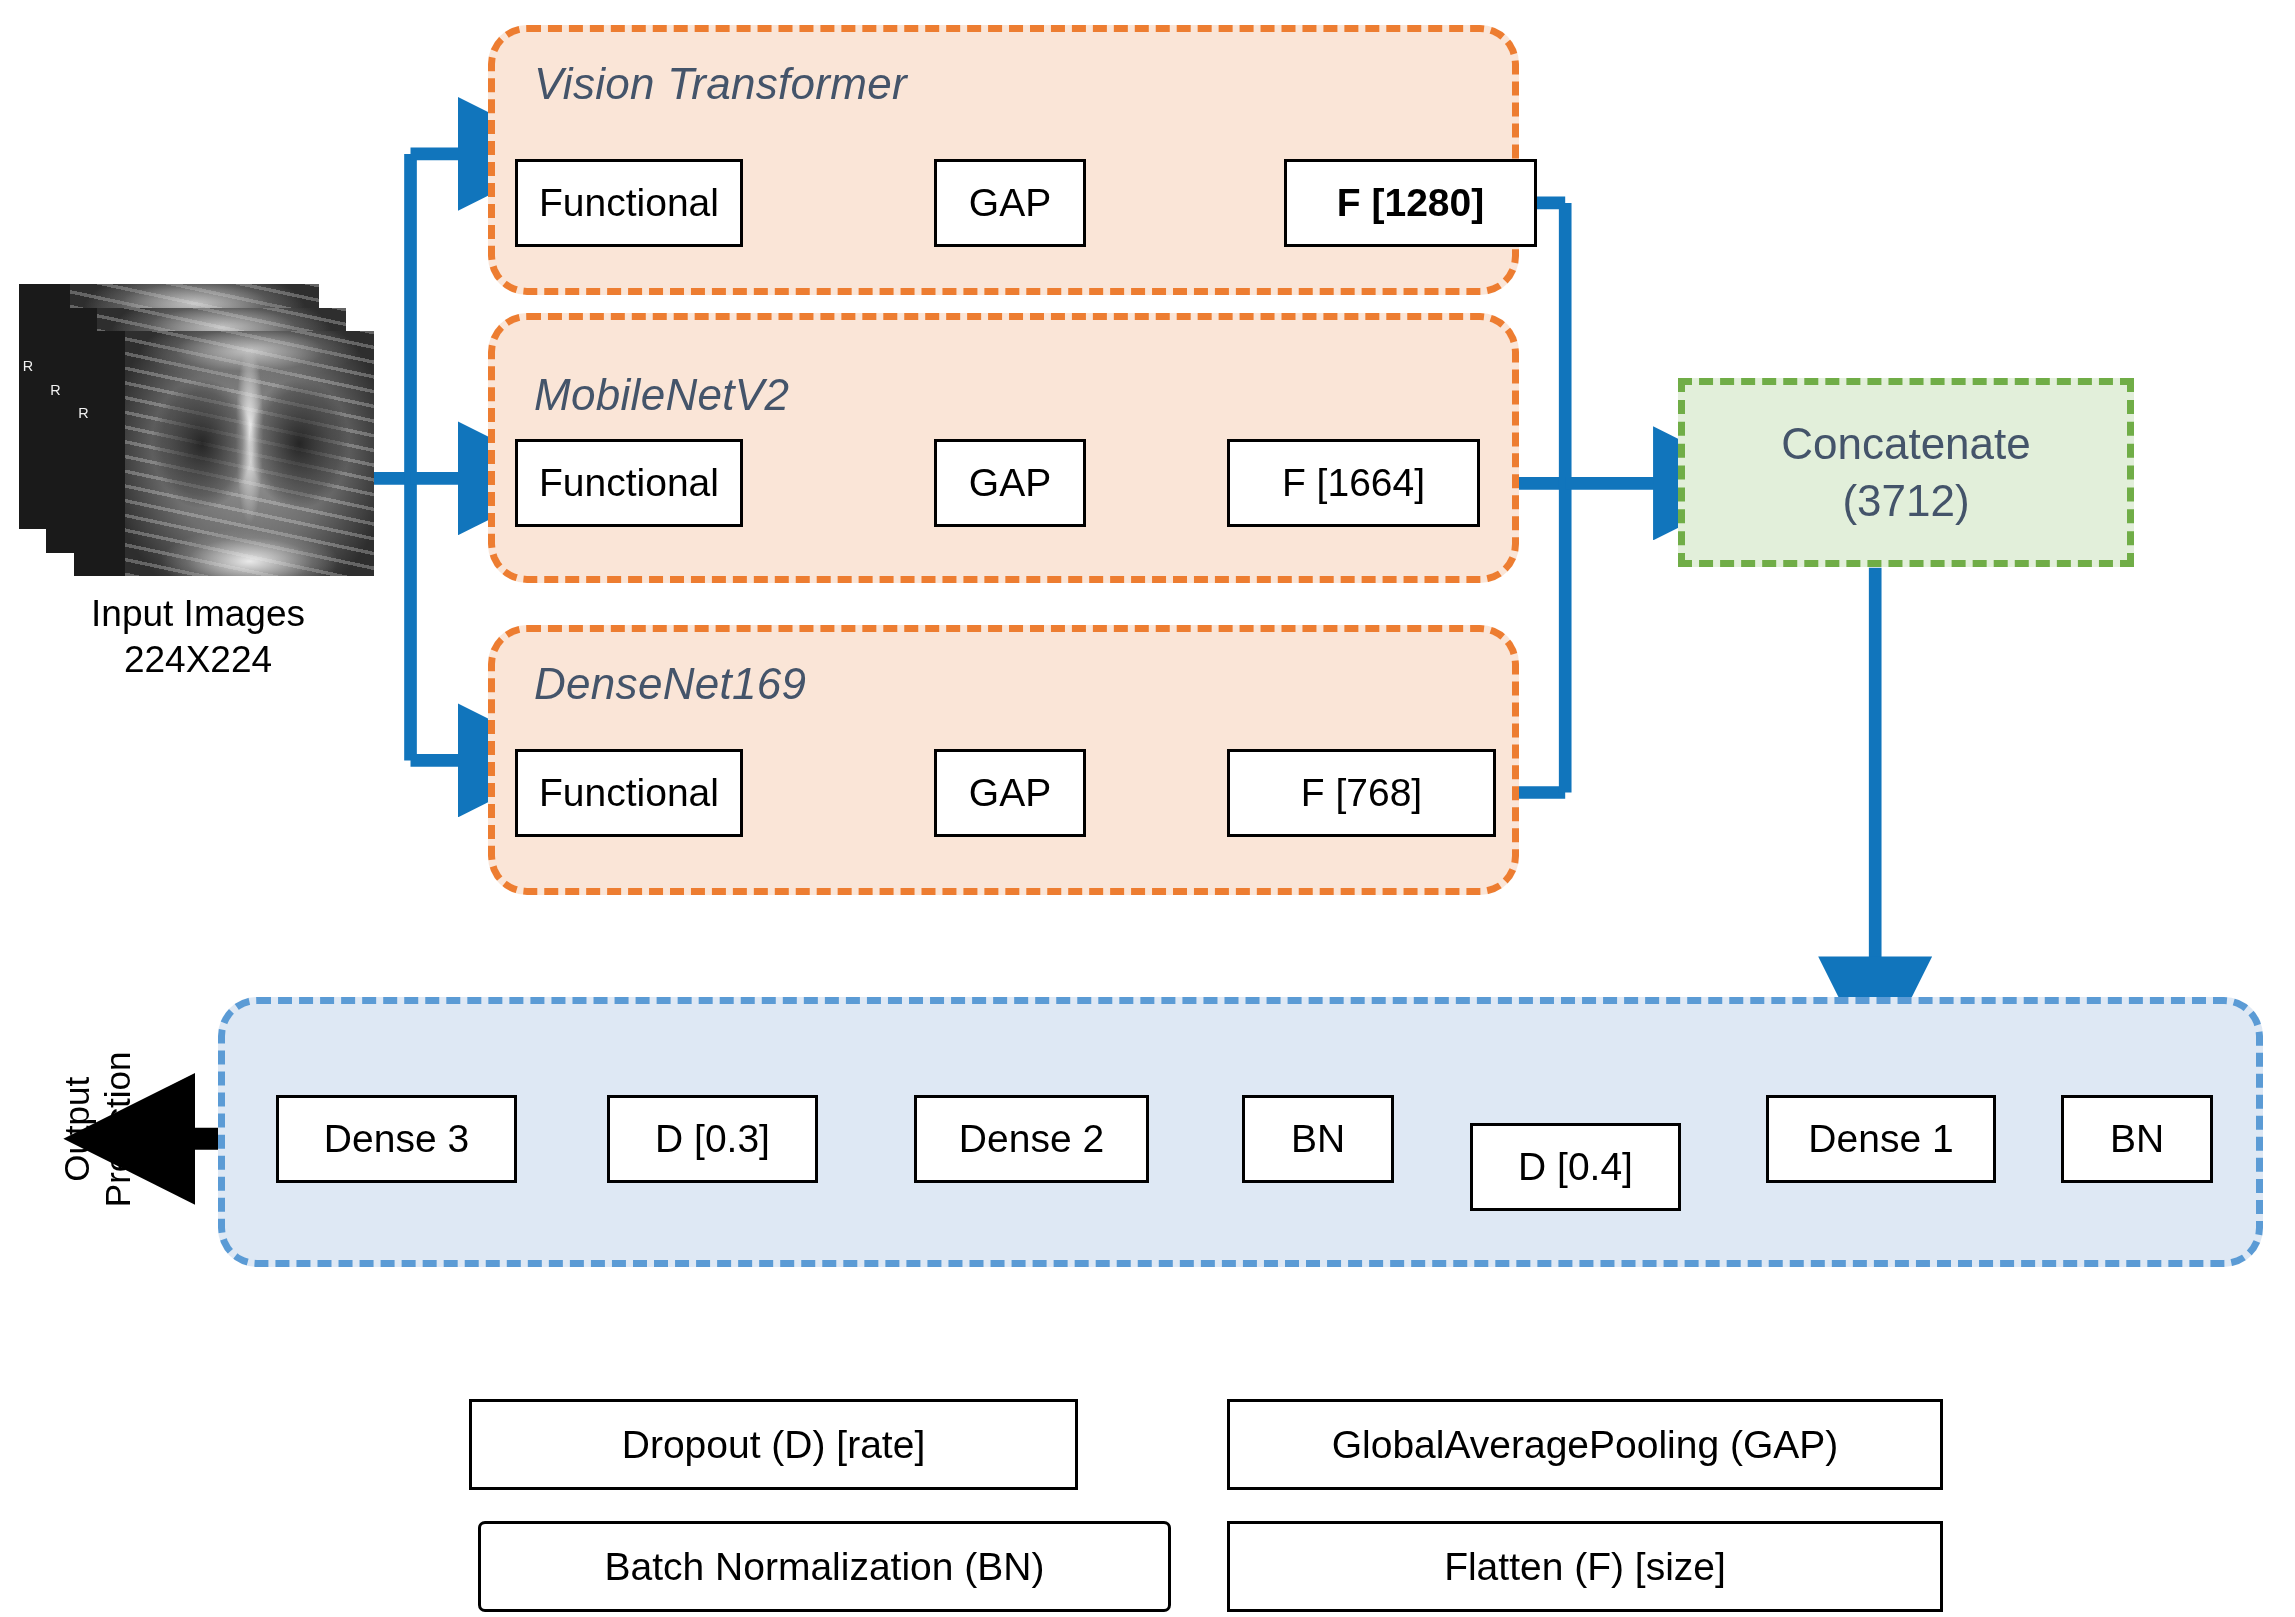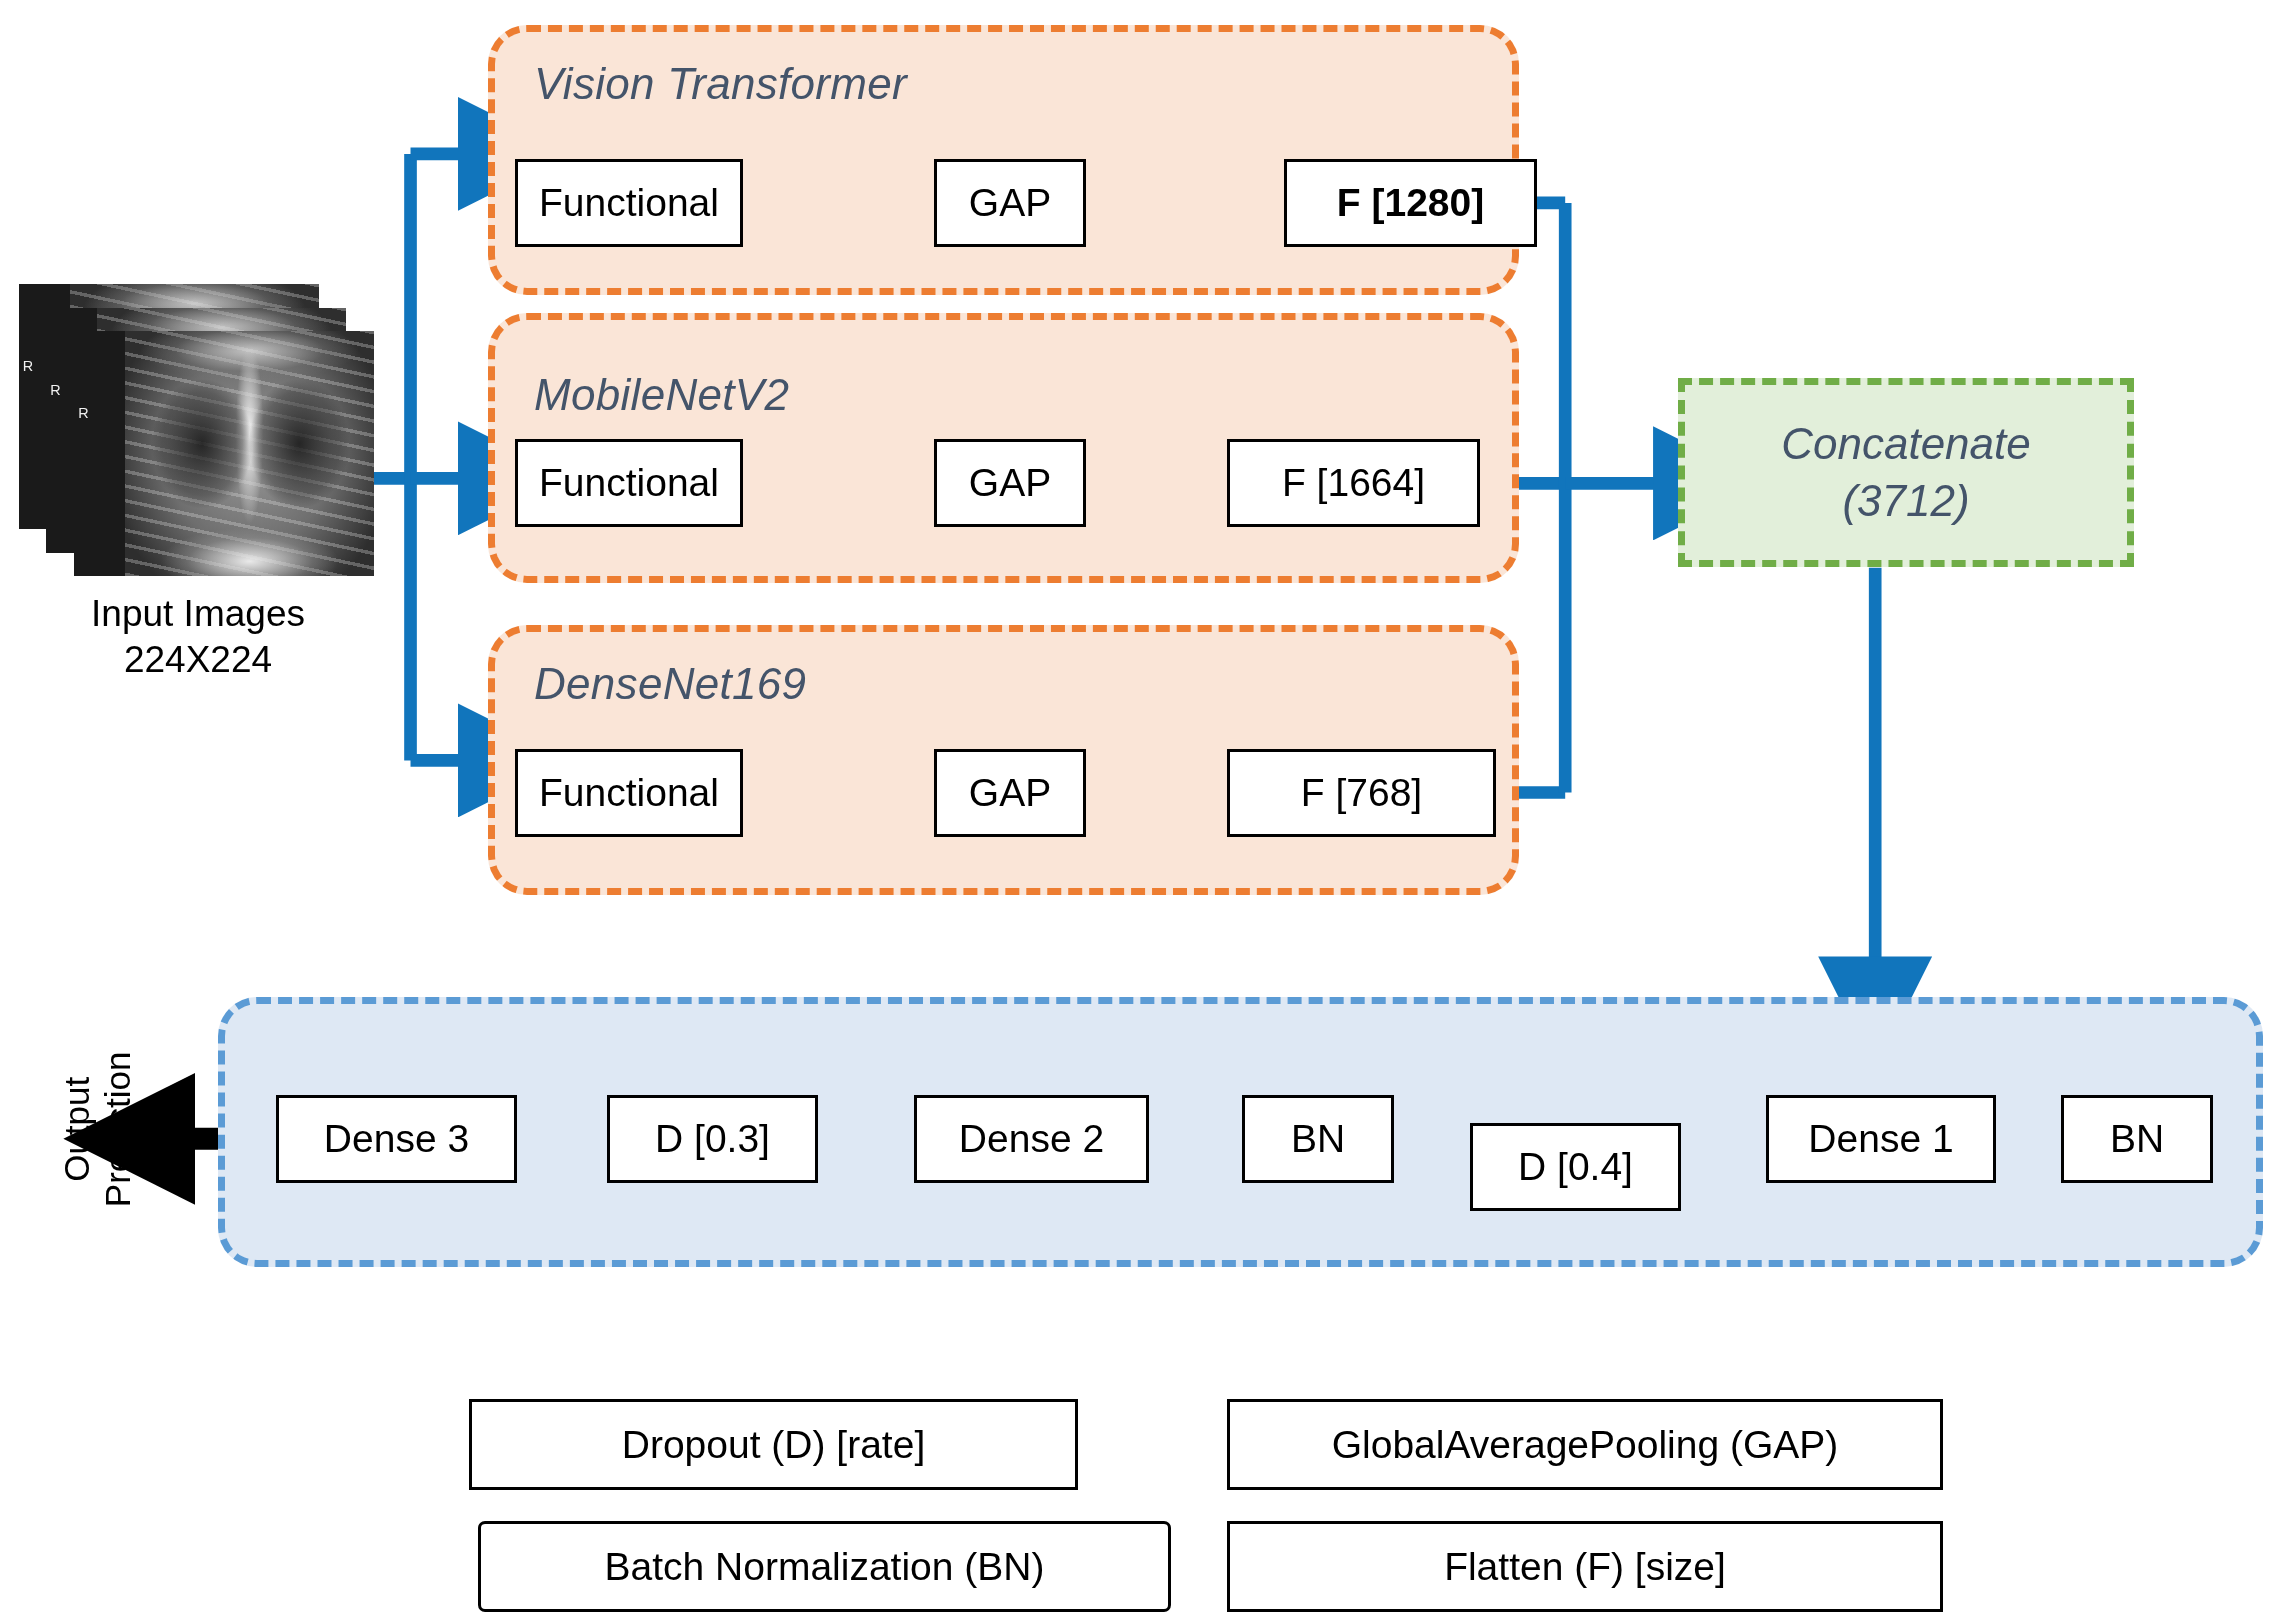--- a/index.html
+++ b/index.html
@@ -33,21 +33,21 @@
     display:flex;align-items:center;justify-content:center;
     font-size:39px;color:#000000;white-space:nowrap;
   }
 
   
   .concat{
     position:absolute;box-sizing:border-box;
     background:#E2EFDA;
     border:7.6px dashed #70AD47;
     display:flex;flex-direction:column;align-items:center;justify-content:center;
-    font-style:italic;font-size:44px;color:#44546A;line-height:1.28;
+    font-size:44px;color:#44546A;line-height:1.28;
   }
 
   
   .head-panel{
     position:absolute;box-sizing:border-box;
     background:#DEE8F4;
     border:7.6px dashed #5B9BD5;
     border-radius:39px;
   }
 

